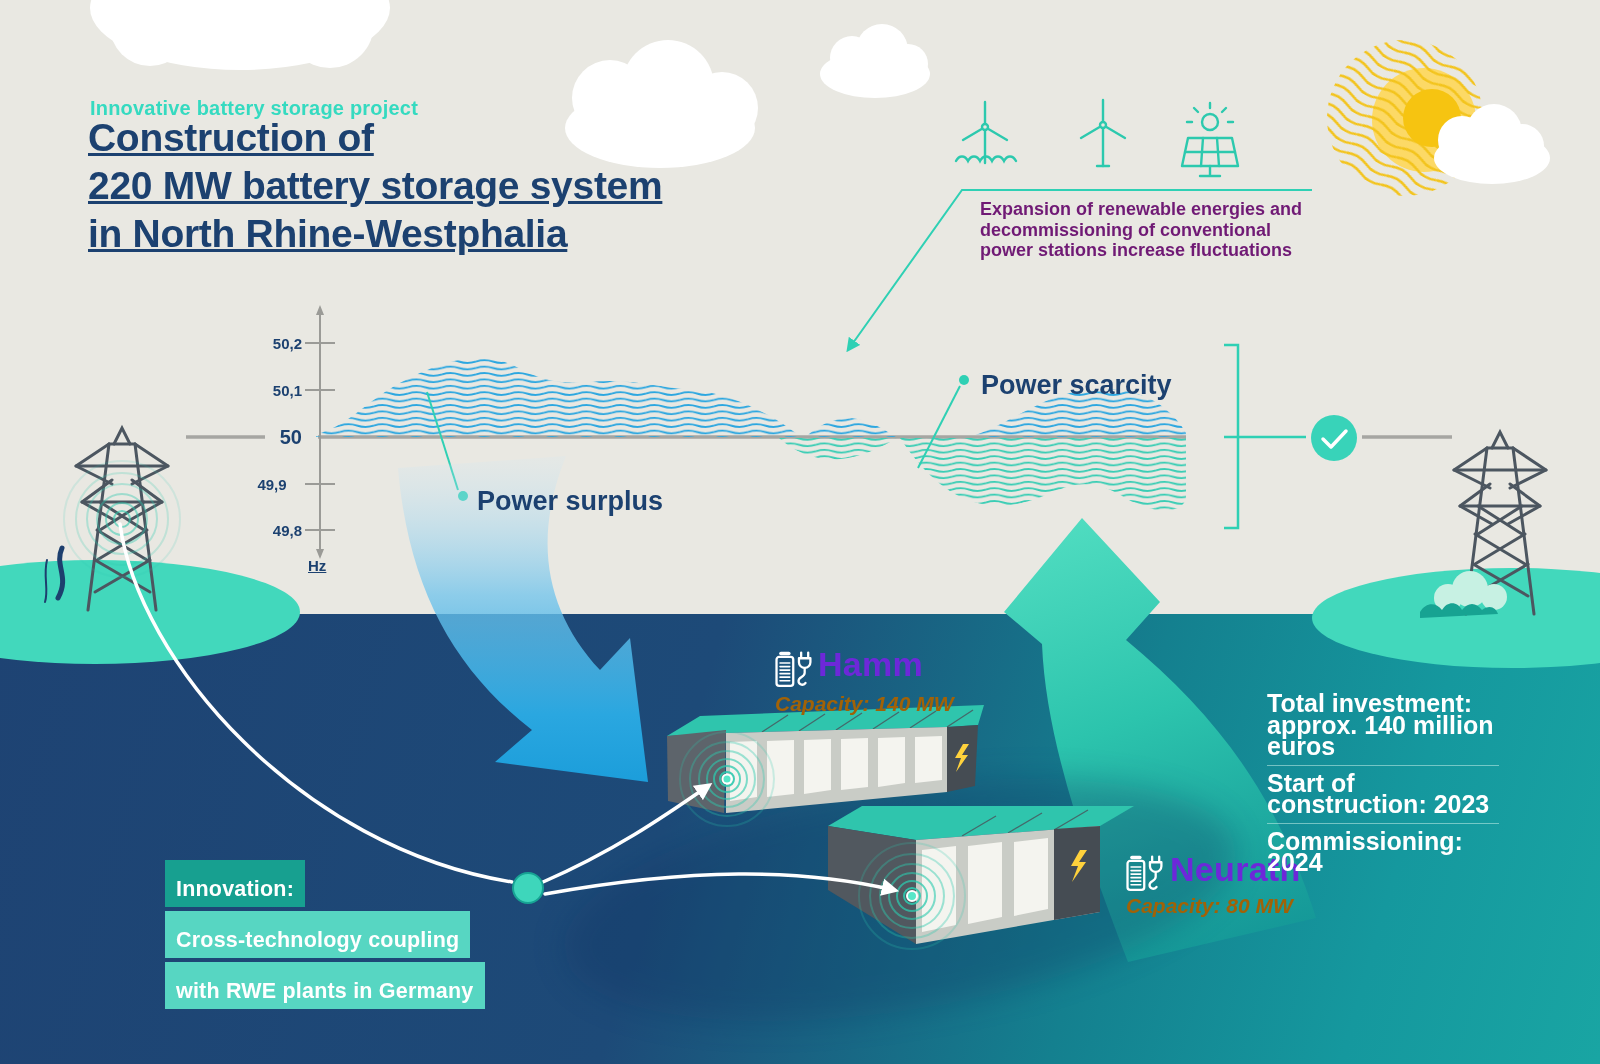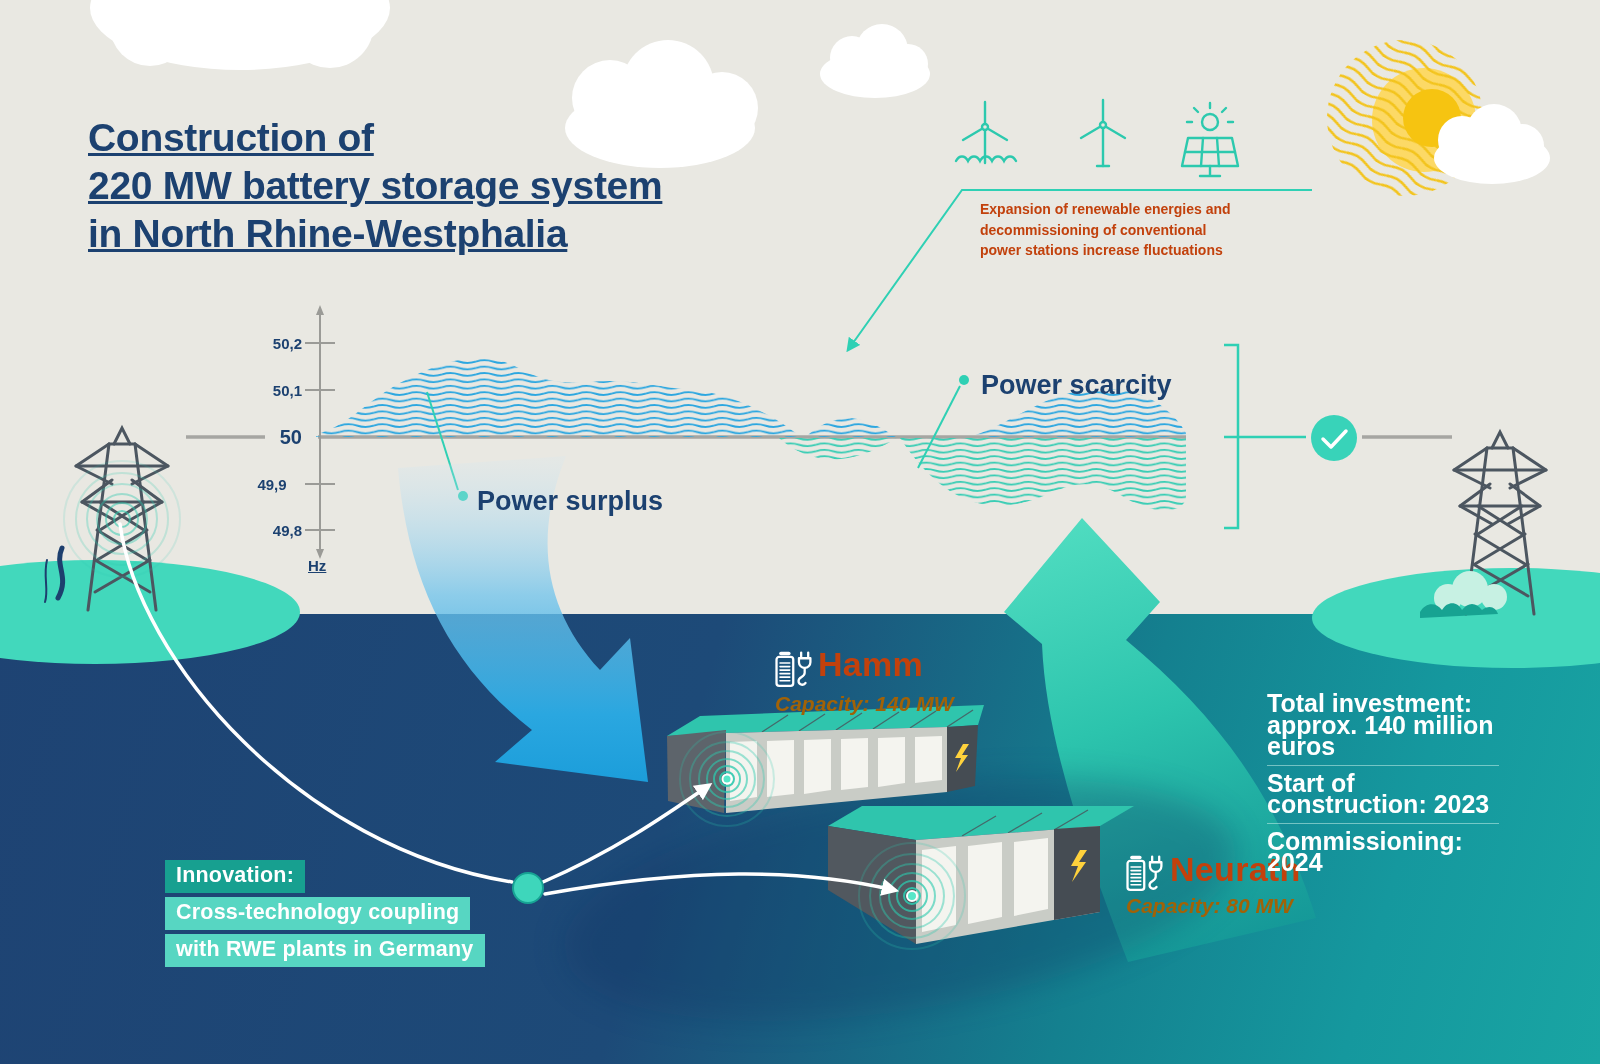--- a/index.html
+++ b/index.html
@@ -2,37 +2,37 @@
 <html><head>
 <meta charset="utf-8">
 <style>
   html,body{margin:0;padding:0;background:#333;}
   .stage{position:relative;width:1600px;height:1064px;overflow:hidden;
          font-family:"Liberation Sans","DejaVu Sans",sans-serif;background:#e9e8e2;}
   .abs{position:absolute;}
   svg.art{position:absolute;left:0;top:0;}
   .eyebrow{left:90px;top:97px;font-size:20px;font-weight:700;color:#35dac0;letter-spacing:.2px;}
   .title{left:88px;top:114px;font-size:39px;font-weight:800;color:#1c4170;line-height:48px;letter-spacing:-.3px;text-decoration:underline;}
-  .note{left:980px;top:199px;font-size:14px;font-weight:700;color:#c2410c;line-height:20.5px;}
+  .note{left:980px;top:199px;font-size:18px;font-weight:700;color:#701a75;line-height:20.5px;}
   .balancing{left:1266px;top:351px;font-size:19px;font-weight:700;color:#1c4170;line-height:23px;}
   .lbl{font-size:27px;font-weight:700;color:#1c4170;}
   .surplus{left:477px;top:486px;}
   .scarcity{left:981px;top:370px;}
   .tick{left:242px;width:60px;text-align:right;font-size:15px;font-weight:700;color:#1c4170;transform:translateY(-50%);}
   .tick.big{font-size:20px;}
   .hz{left:308px;top:557px;font-size:15px;font-weight:700;color:#1c4170;text-decoration:underline;}
-  .site-name{font-size:34px;font-weight:800;color:#c2410c;letter-spacing:.3px;}
+  .site-name{font-size:34px;font-weight:800;color:#6d28d9;letter-spacing:.3px;}
   .site-cap{font-size:21px;font-weight:700;color:#a16207;font-style:italic;}
   .facts{left:1267px;top:693px;width:234px;color:#fff;}
   .facts .line{font-size:25px;font-weight:700;line-height:21.5px;}
   .facts .div{border-top:1.5px solid rgba(195,238,232,.55);margin:7px 0 7px 0;width:232px;}
   .innovation{left:165px;top:860px;}
   .innovation .row{margin-bottom:4px;}
   .hl{display:inline-block;background:#57d6c2;color:#fff;font-size:21.5px;font-weight:800;
-      padding:3px 11px 5px 11px;letter-spacing:.2px;}
+      padding:17px 11px 5px 11px;letter-spacing:.2px;}
   .hl-dark{background:#17a090;}
 </style>
 </head>
 <body>
 
 <div class="stage">
 
 <svg class="art" width="1600" height="1064" viewBox="0 0 1600 1064">
   <defs>
     <linearGradient id="gSea" x1="0" y1="614" x2="1600" y2="1064" gradientUnits="userSpaceOnUse">
@@ -292,20 +292,21 @@
     <path d="M120,524 C138,660 300,848 512,882"></path>
     <path d="M543,882 C612,852 662,818 708,786" marker-end="url(#arrW)"></path>
     <path d="M545,894 C690,868 800,868 894,890" marker-end="url(#arrW)"></path>
   </g>
   <circle cx="528" cy="888" r="15" fill="#3ed6bb" stroke="#17a394" stroke-width="2"></circle>
 
   <use href="#bat" transform="translate(773,649) scale(0.88)"></use>
   <use href="#bat" transform="translate(1124,853) scale(0.88)"></use>
 </svg>
 
+<div class="abs eyebrow">Innovative battery storage project</div>
 
 <div class="abs title">
   <div>Construction of</div>
   <div>220 MW battery storage system</div>
   <div>in North Rhine-Westphalia</div>
 </div>
 
 <div class="abs note">
   <div>Expansion of renewable energies and</div>
   <div>decommissioning of conventional</div>

